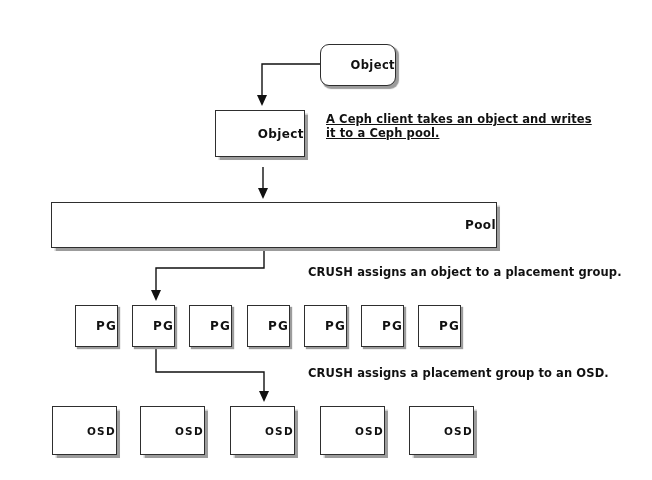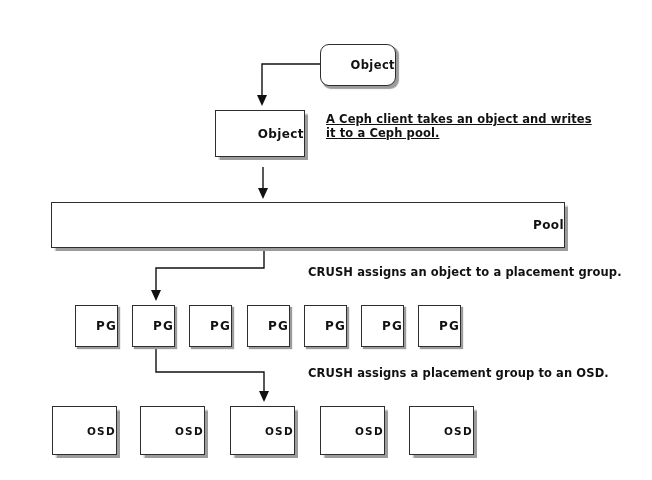--- a/index.html
+++ b/index.html
@@ -32,21 +32,21 @@
   .node-object {
     left: 320px; top: 44px; width: 76px; height: 42px;
     border-radius: 9px;
     font-size: 11.5px; letter-spacing: 0.4px;
   }
   .node-client {
     left: 215px; top: 110px; width: 90px; height: 47px;
     font-size: 12px; letter-spacing: 0.4px;
   }
   .node-pool {
-    left: 51px; top: 202px; width: 514px; height: 46px;
+    left: 51px; top: 202px; width: 446px; height: 46px;
     font-size: 12px; letter-spacing: 0.4px; padding-left: 24px;
   }
   .node-pg {
     top: 305px; width: 43px; height: 42px;
     font-size: 12px; letter-spacing: 1.2px;
     box-shadow: 2px 2px 1px #9c9c9c;
   }
   .node-osd {
     top: 406px; width: 65px; height: 49px;
     font-size: 10.5px; letter-spacing: 1.3px;

